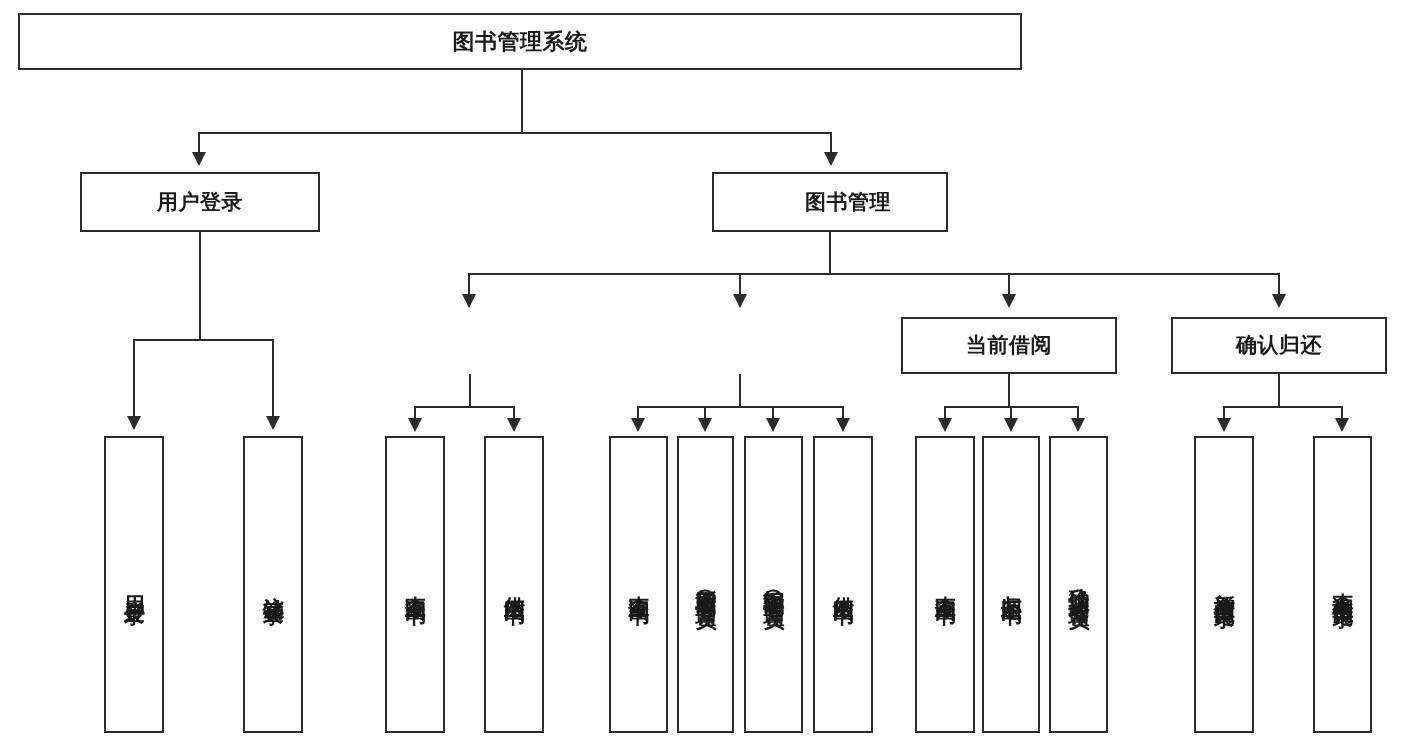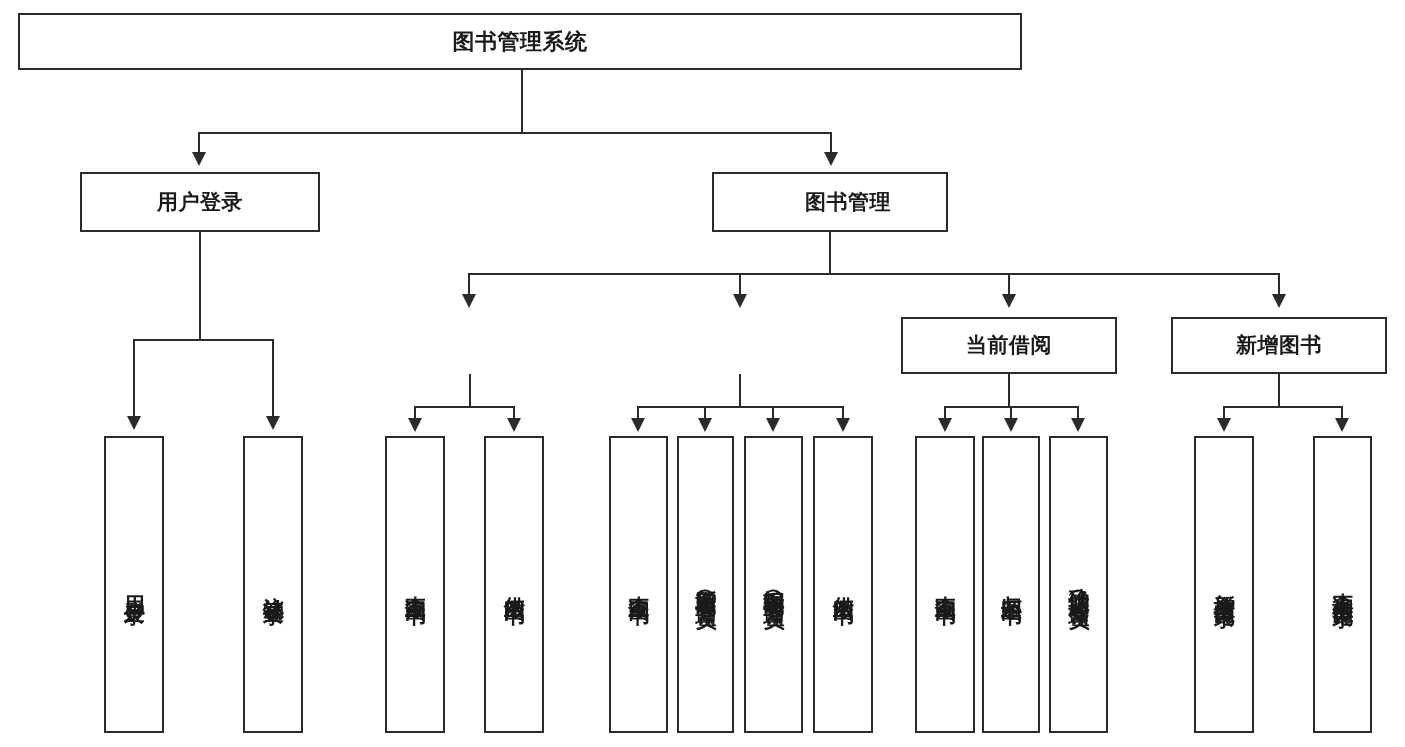--- a/index.html
+++ b/index.html
@@ -147,21 +147,21 @@
     <span class="label">图书管理</span>
   </div>
 
 
 
   <div class="node" style="left:901px; top:317px; width:216px; height:57px;">
     <span class="label">当前借阅</span>
   </div>
 
   <div class="node" style="left:1171px; top:317px; width:216px; height:57px;">
-    <span class="label">新增图书</span>
+    <span class="label">确认归还</span>
   </div>
 
   <div class="node leaf" style="left:104px; top:436px; width:60px; height:297px;">
     <span class="label">用户登录</span>
   </div>
 
   <div class="node leaf" style="left:243px; top:436px; width:60px; height:297px;">
     <span class="label">注销登录</span>
   </div>
 

